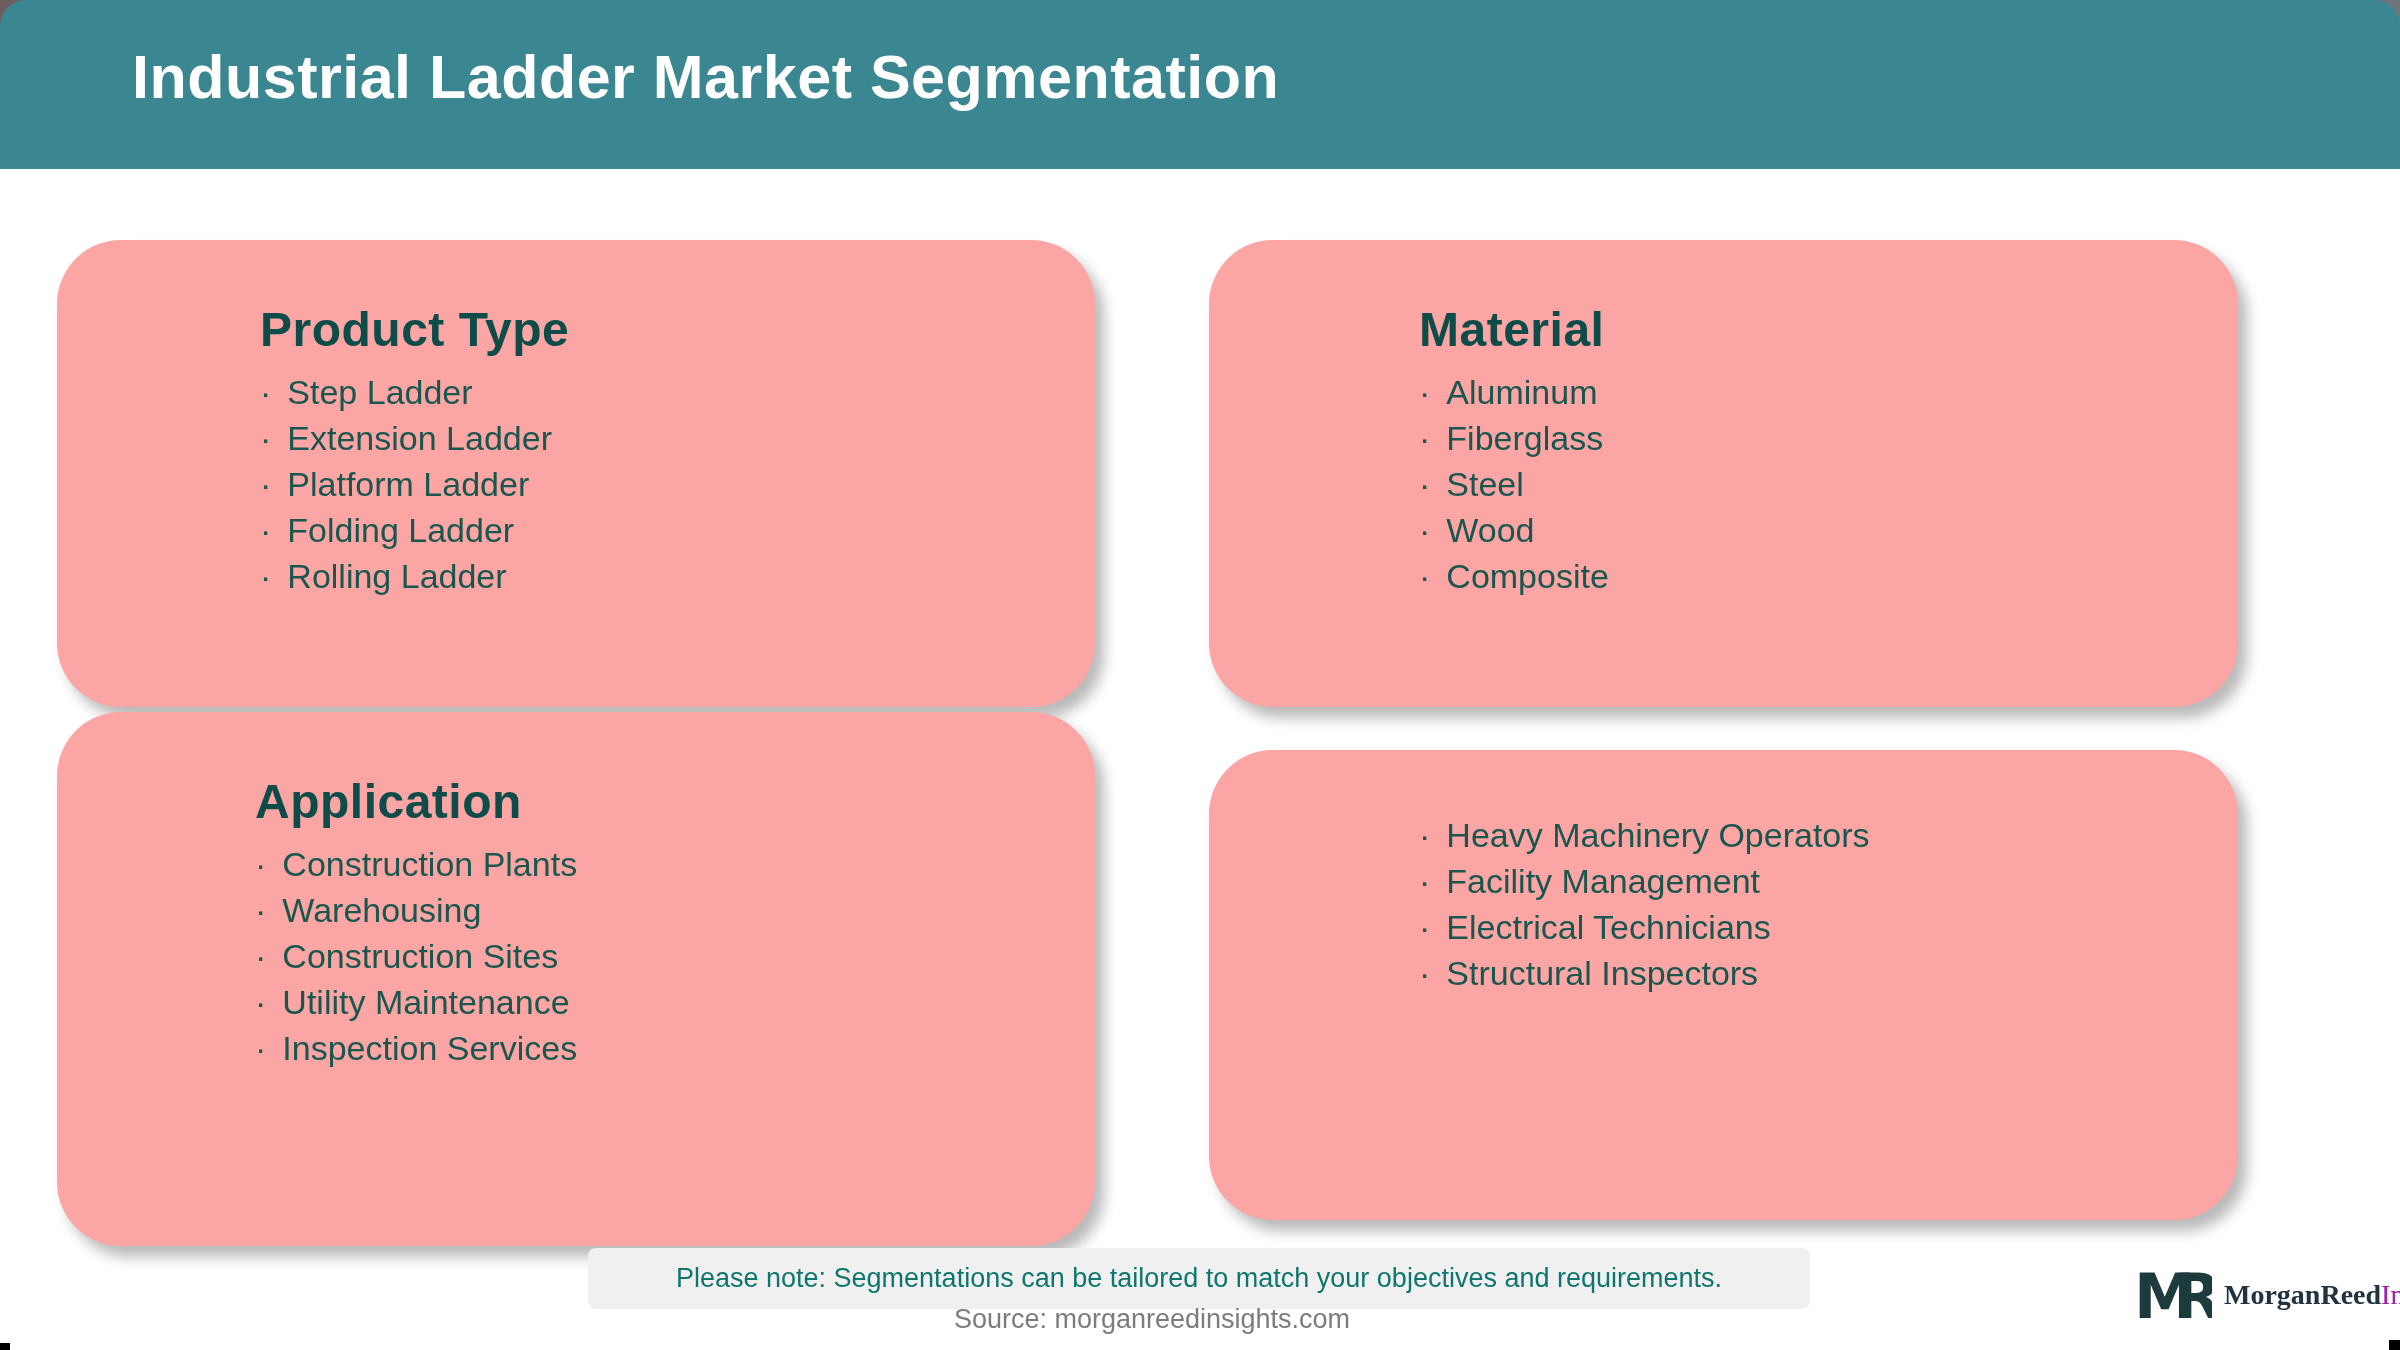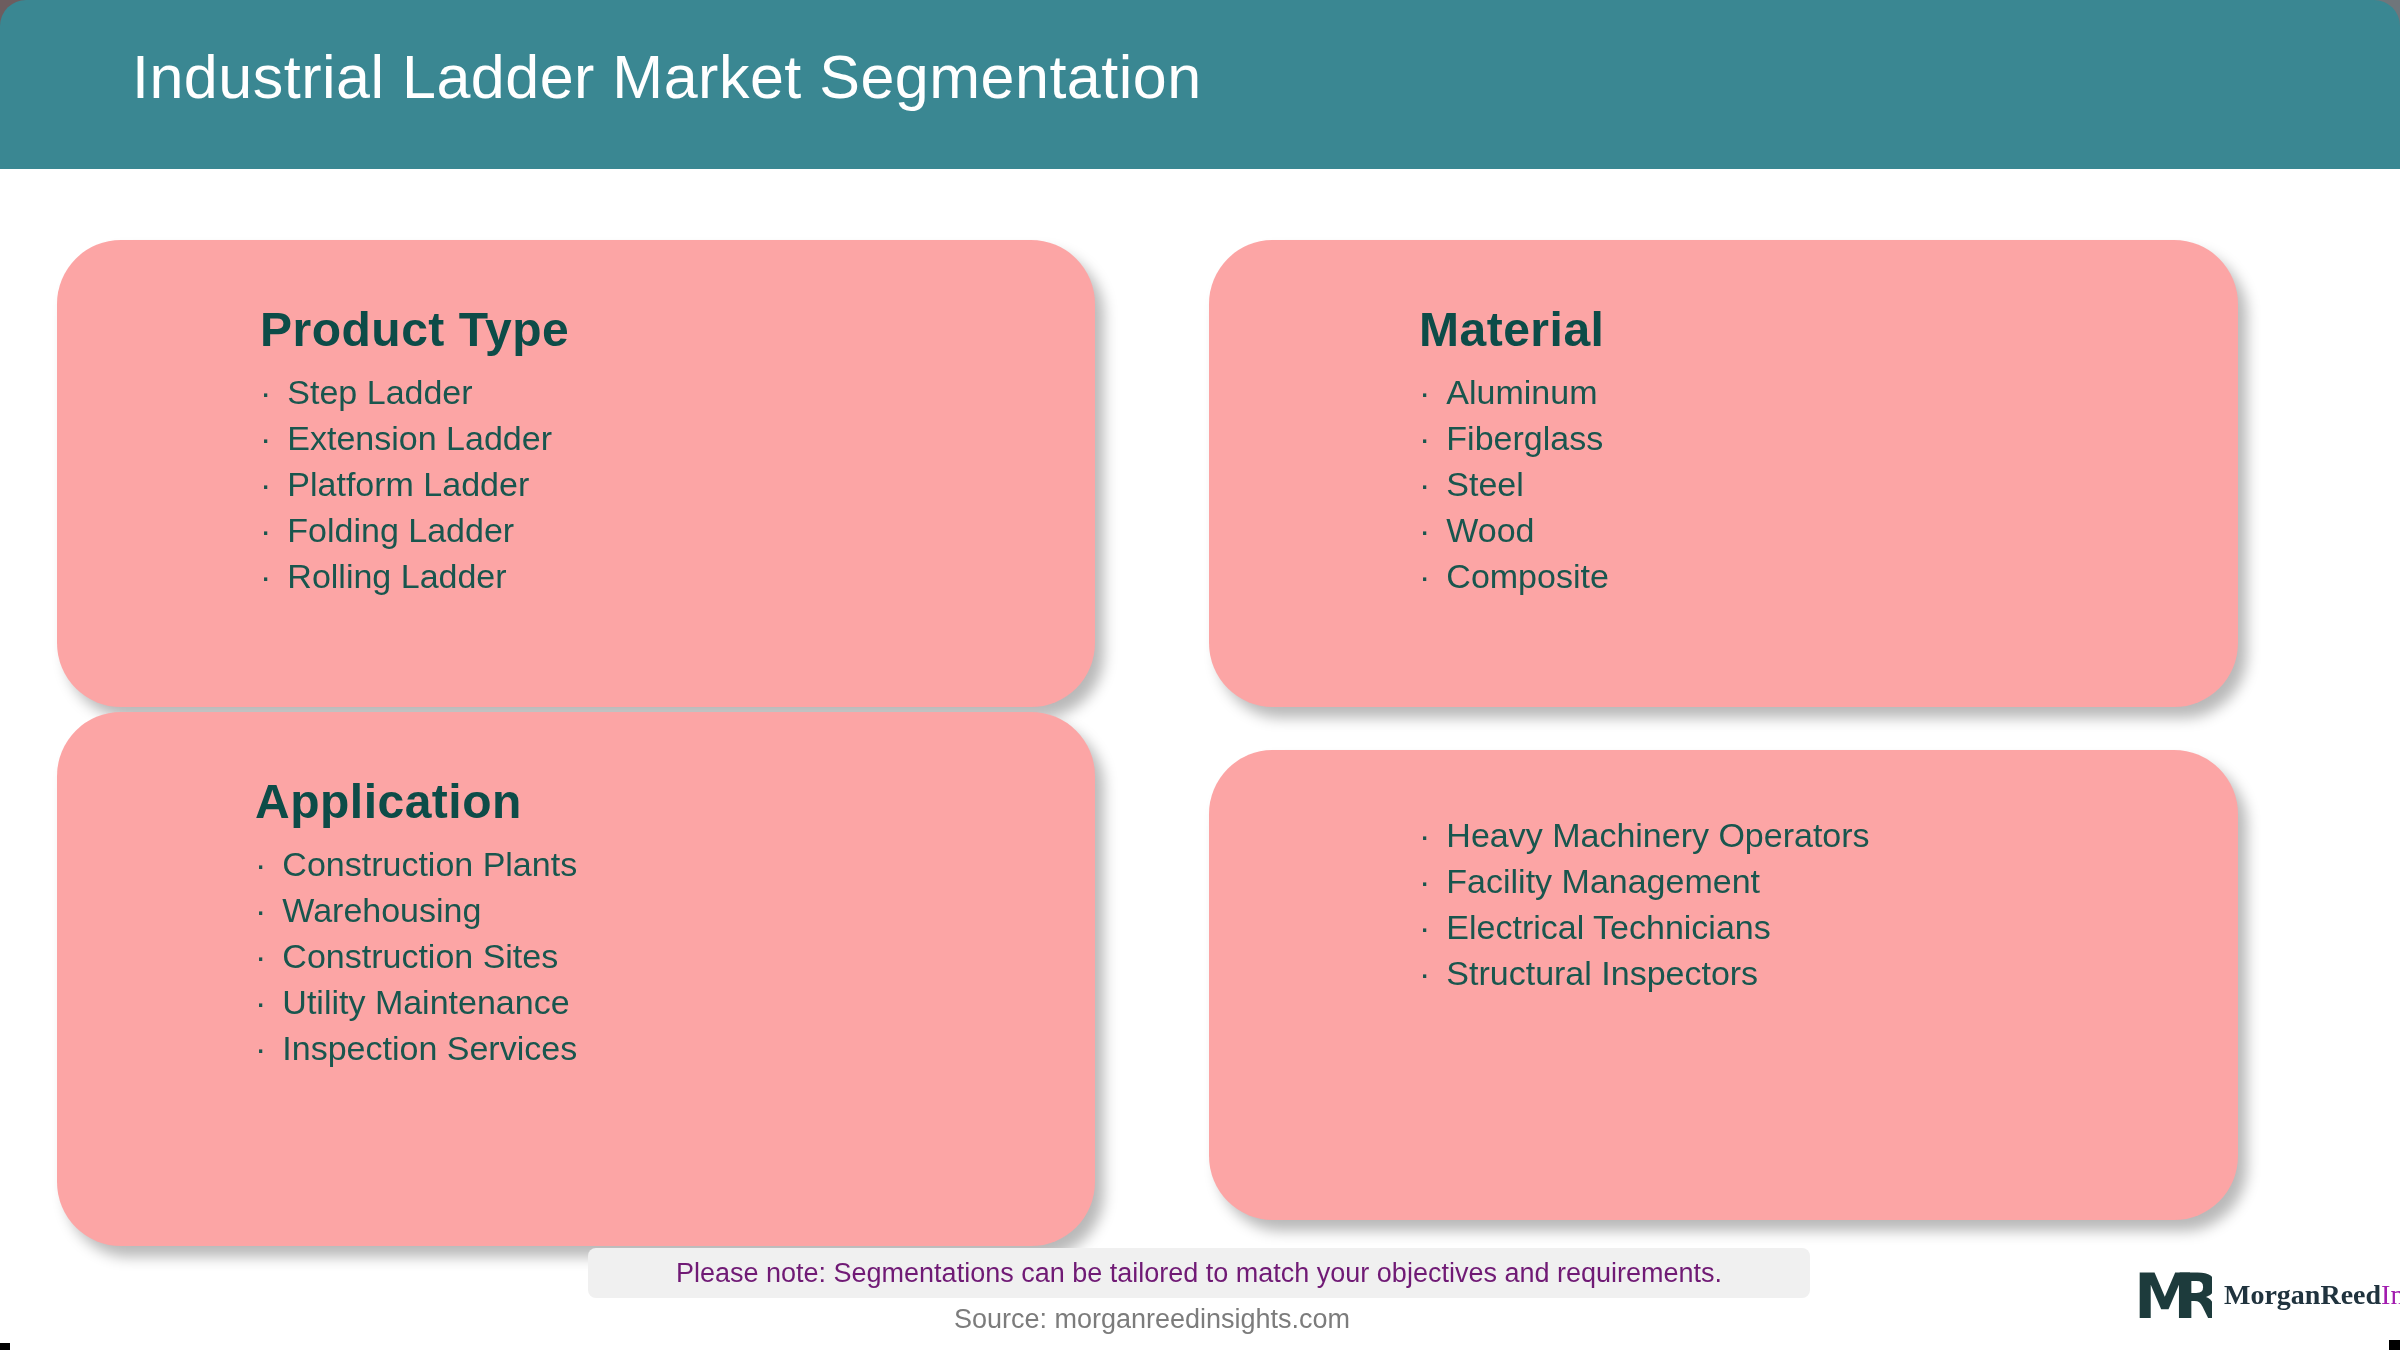--- a/index.html
+++ b/index.html
@@ -26,21 +26,21 @@
     top: 0; left: 0; right: 0;
     height: 169px;
     background: #3a8792;
     border-radius: 26px 26px 0 0;
   }
   .header .title {
     position: absolute;
     left: 132px;
     top: 42px;
     font-size: 61px;
-    font-weight: 400;
+    font-weight: 700;
     letter-spacing: 0.5px;
     color: #ffffff;
   }
 
   .card {
     position: absolute;
     z-index: 1;
     background: #fca5a5;
     border-radius: 64px;
     box-shadow: 9px 11px 14px rgba(0,0,0,0.28);
@@ -72,29 +72,29 @@
     margin-right: 16px;
     font-size: 34px;
   }
 
   .note-banner {
     position: absolute;
     z-index: 1;
     left: 588px;
     top: 1248px;
     width: 1222px;
-    height: 50px;
+    height: 61px;
     box-sizing: border-box;
     background: #f0f0f0;
     border-radius: 8px;
     display: flex;
     align-items: center;
     justify-content: center;
     font-size: 27px;
-    color: #701a75;
+    color: #0f766e;
   }
 
   .source-line {
     position: absolute;
     z-index: 1;
     left: 0;
     top: 1304px;
     width: 100%;
     text-align: center;
     transform: translateX(-48px);

